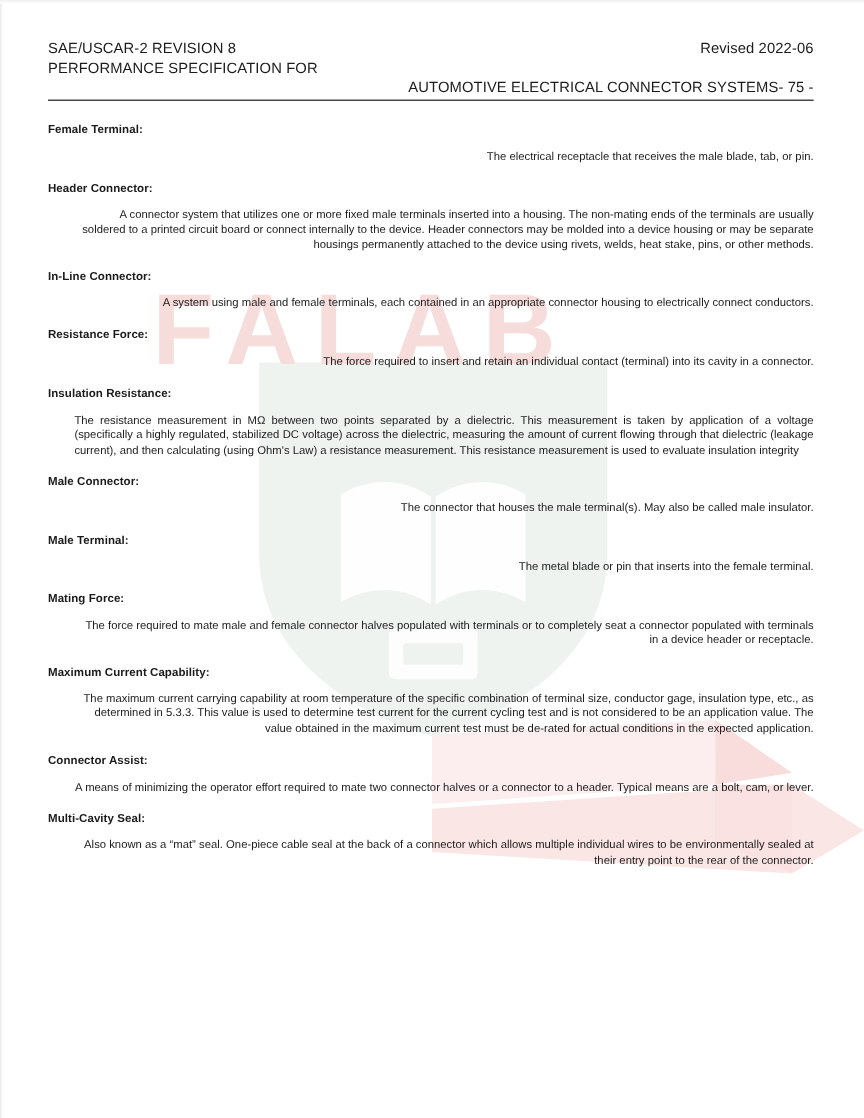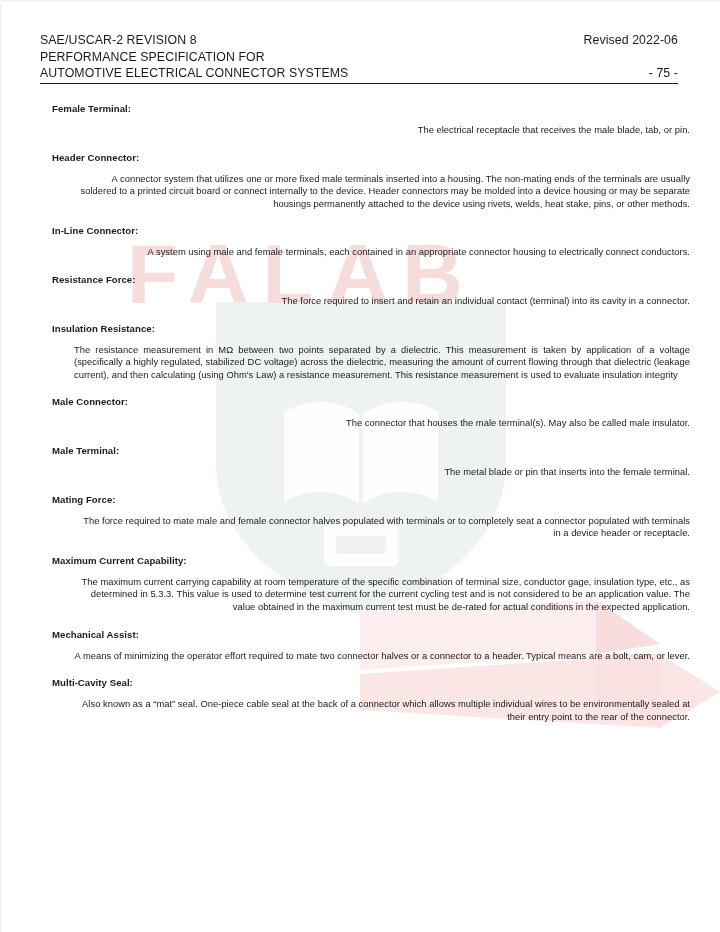--- a/index.html
+++ b/index.html
@@ -86,32 +86,32 @@
     justify-content: space-between;
     align-items: baseline;
     font-size: 12.3px;
     line-height: 16.5px;
     color: #1b1b1b;
     letter-spacing: 0.1px;
   }
   .hdr-row.rule {
     border-bottom: 1.3px solid #1b1b1b;
     padding-bottom: 1px;
+    justify-content: flex-end;
   }
   .hdr-left { white-space: nowrap; }
   .hdr-right { white-space: nowrap; }
 
   
   .content {
     position: absolute;
     left: 40px;
     top: 103px;
     width: 638px;
     z-index: 2;
-    margin-left: 12px;
   }
   .term {
     font-size: 9.6px;
     font-weight: 700;
     line-height: 12px;
     color: #1b1b1b;
     margin: 0;
     letter-spacing: 0.05px;
   }
   .def {
@@ -212,21 +212,21 @@
       <p class="term">Mating Force:</p>
       <p class="def">The force required to mate male and female connector halves populated with terminals or to completely seat a connector populated with terminals in a device header or receptacle.</p>
     </div>
 
     <div class="entry">
       <p class="term">Maximum Current Capability:</p>
       <p class="def">The maximum current carrying capability at room temperature of the specific combination of terminal size, conductor gage, insulation type, etc., as determined in 5.3.3. This value is used to determine test current for the current cycling test and is not considered to be an application value. The value obtained in the maximum current test must be de-rated for actual conditions in the expected application.</p>
     </div>
 
     <div class="entry">
-      <p class="term">Mechanical Assist:</p>
+      <p class="term">Connector Assist:</p>
       <p class="def">A means of minimizing the operator effort required to mate two connector halves or a connector to a header. Typical means are a bolt, cam, or lever.</p>
     </div>
 
     <div class="entry">
       <p class="term">Multi-Cavity Seal:</p>
       <p class="def">Also known as a “mat” seal. One-piece cable seal at the back of a connector which allows multiple individual wires to be environmentally sealed at their entry point to the rear of the connector.</p>
     </div>
 
   </div>
 </div>

